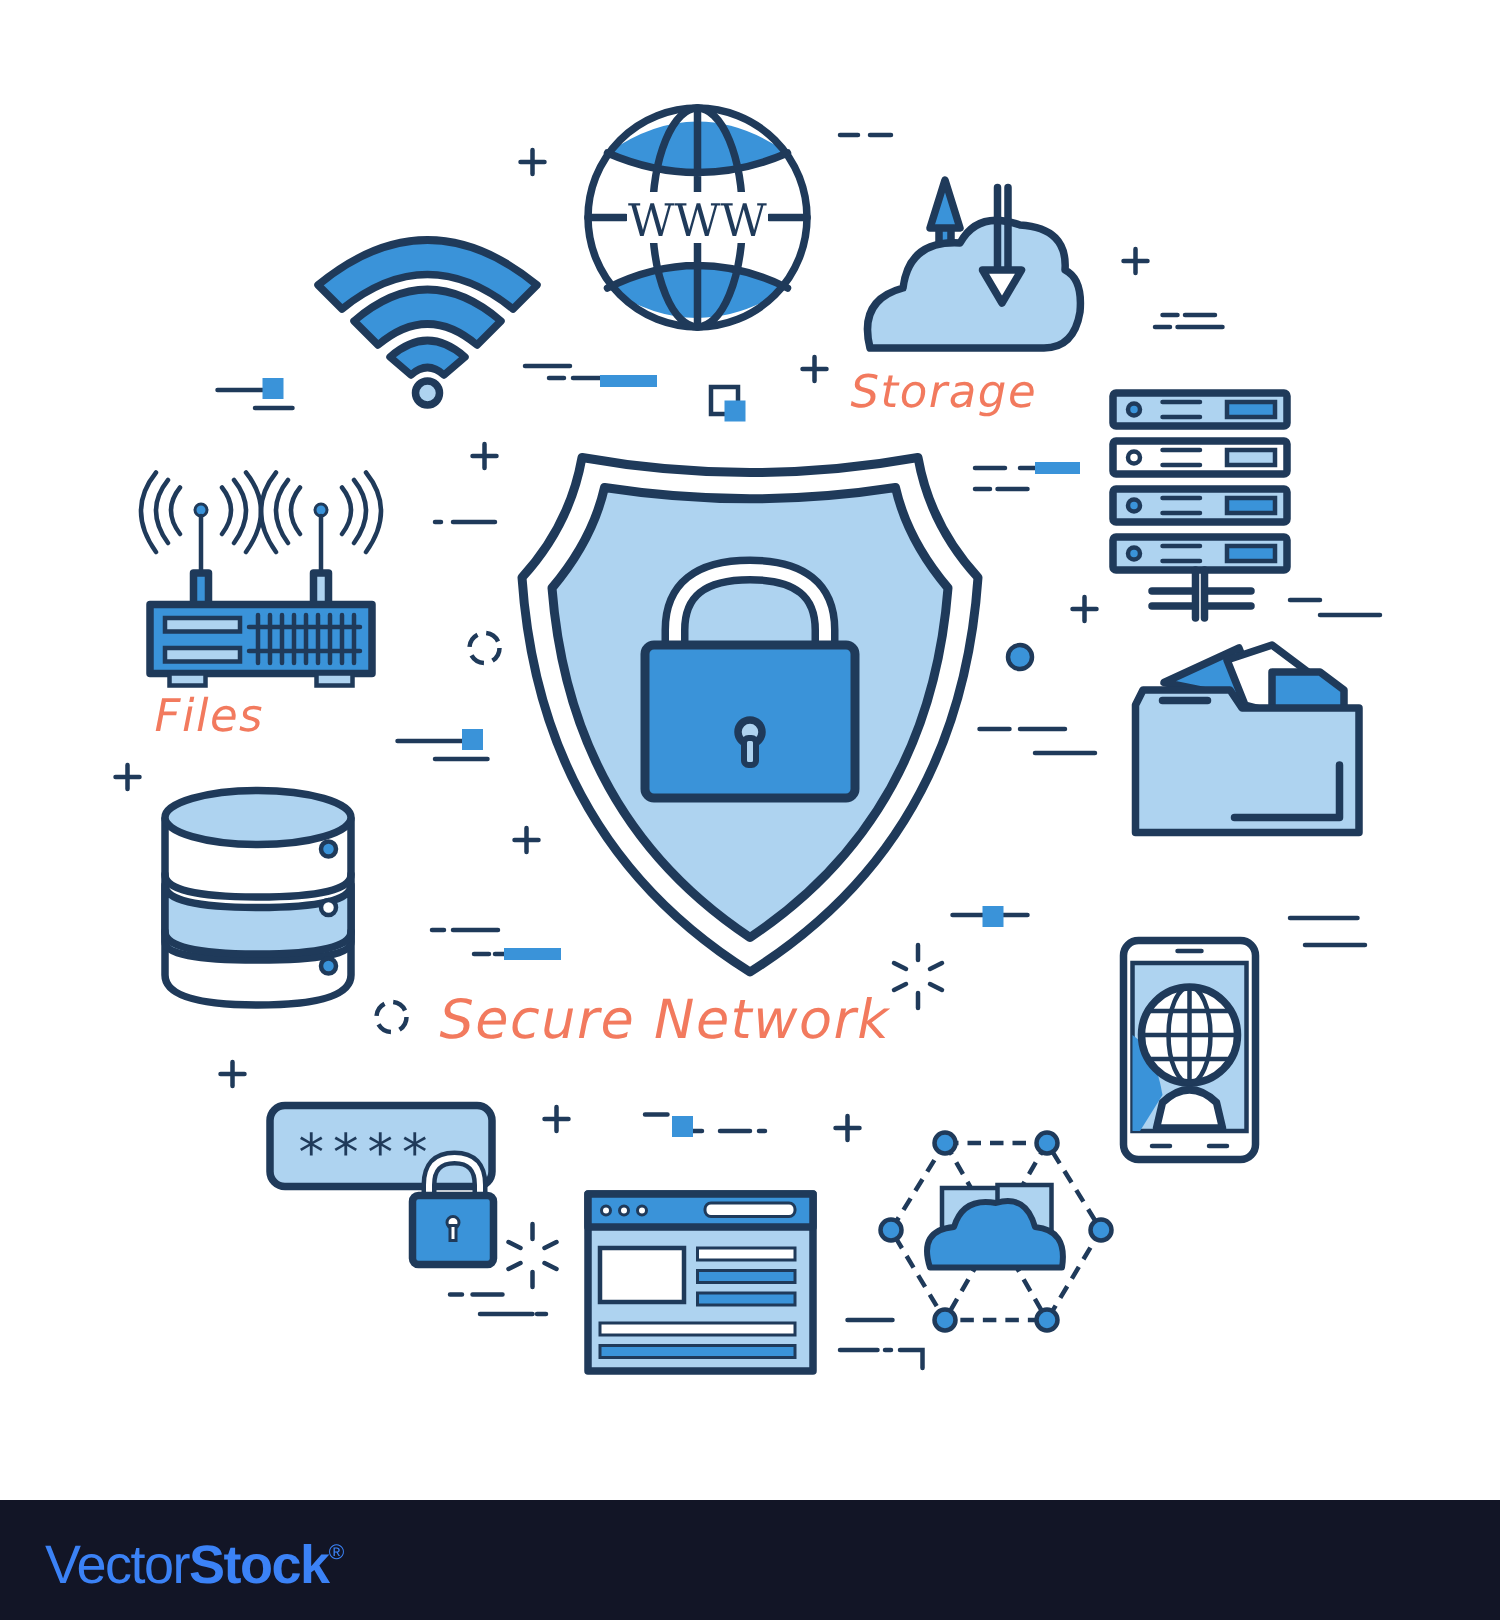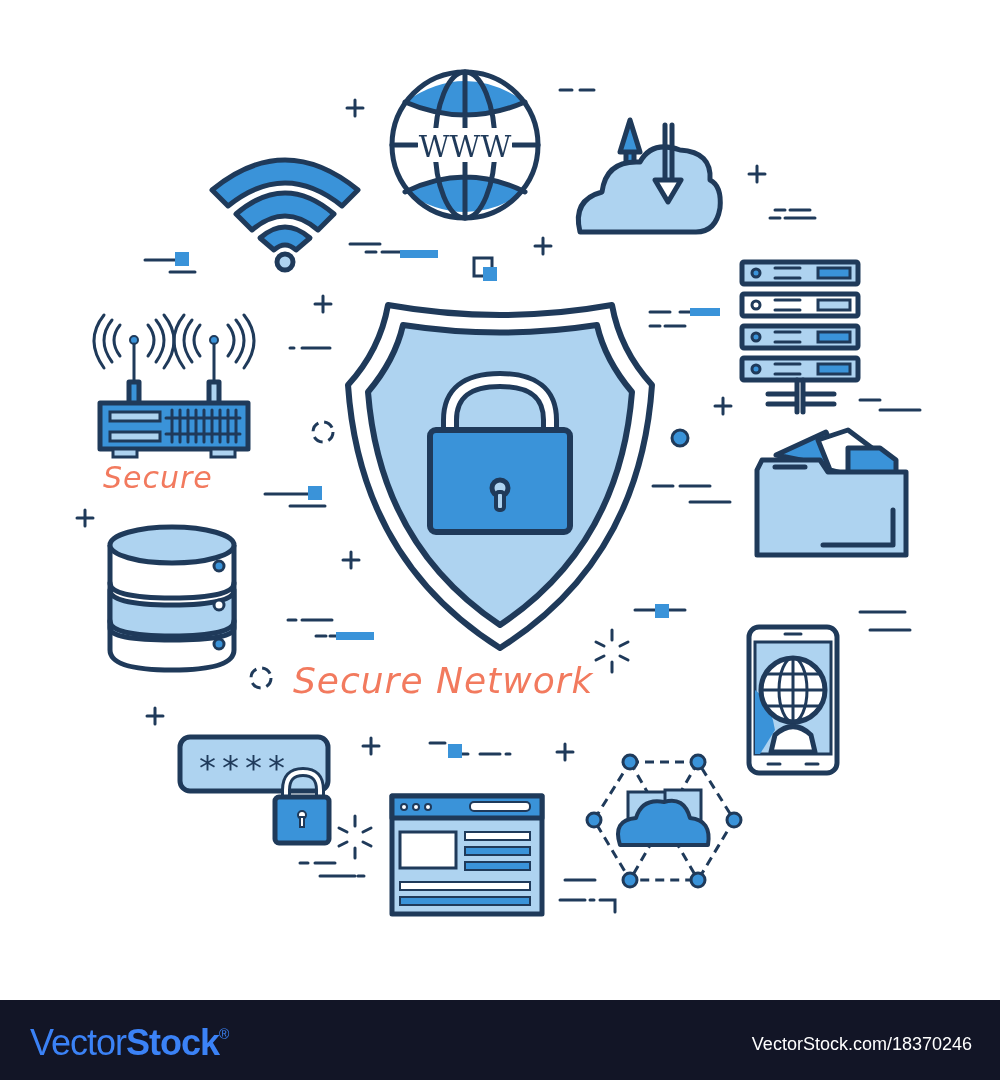--- a/index.html
+++ b/index.html
@@ -208,22 +208,22 @@
           <circle cx="594" cy="820" r="7"></circle>
       <circle cx="630" cy="880" r="7"></circle>
           <circle cx="698" cy="880" r="7"></circle>
     </g>
     <rect x="628" y="792" width="40" height="30" fill="#aed3f0" stroke="#1f3a5a" stroke-width="3"></rect>
     <rect x="665" y="790" width="36" height="38" fill="#aed3f0" stroke="#1f3a5a" stroke-width="3"></rect>
     <path d="M620 845 Q612 820 636 818 Q642 798 664 802 Q684 796 690 818 Q712 820 708 845 Z" fill="#3a93d9" stroke="#1f3a5a" stroke-width="4" stroke-linejoin="round"></path>
   </g>
 </svg>
 
-<div class="lbl sm" style="left:103px;top:460px;">Secure</div>
+<div class="lbl sm" style="left:567px;top:244px;">Storage</div>
+<div class="lbl sm" style="left:103px;top:460px;">Files</div>
 <div class="lbl big" style="left:293px;top:660px;">Secure Network</div>
 </div>
 
 <div class="footer">
   <div class="brand">
     <span class="b1">Vector</span><span class="b2">Stock</span><span class="reg">®</span>
   </div>
-  <div class="ref">VectorStock.com/18370246</div>
 </div>
 
 </body></html>

